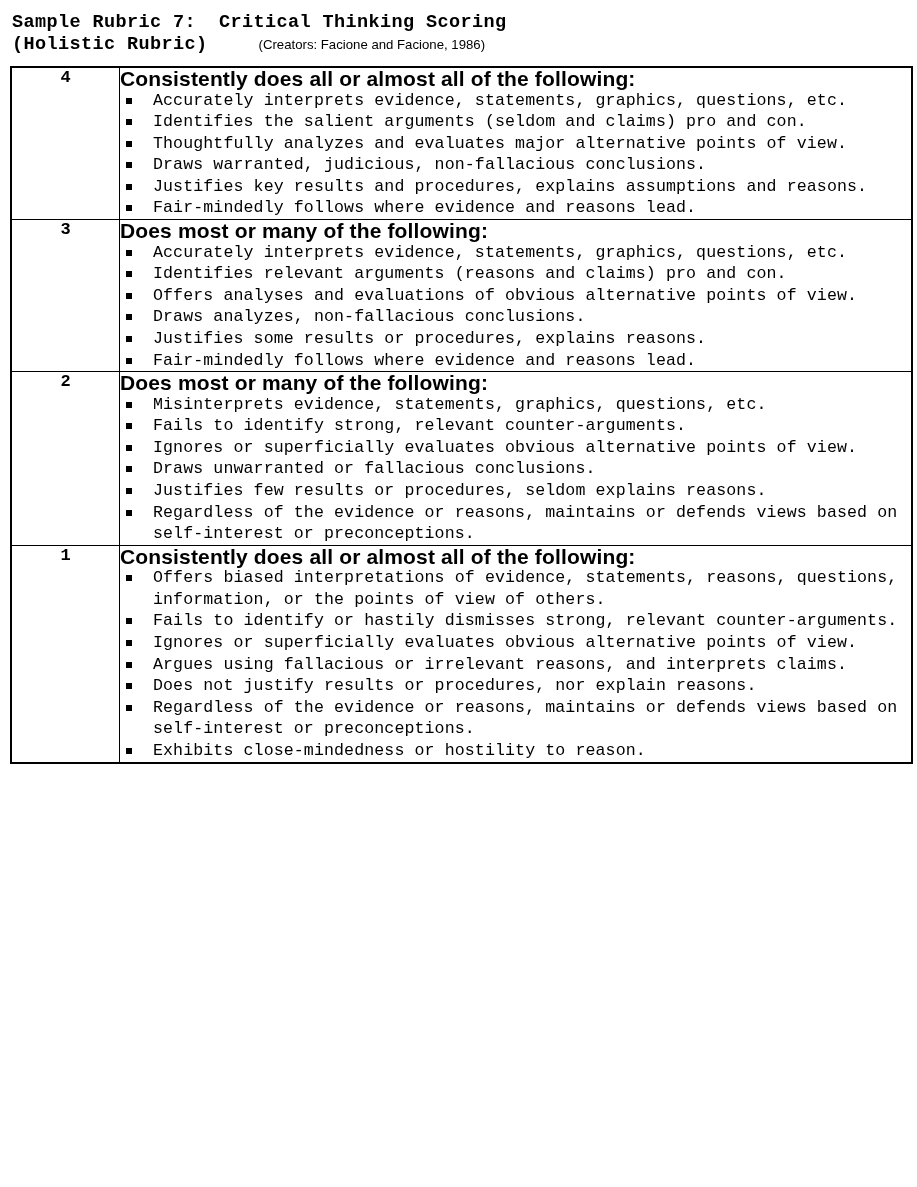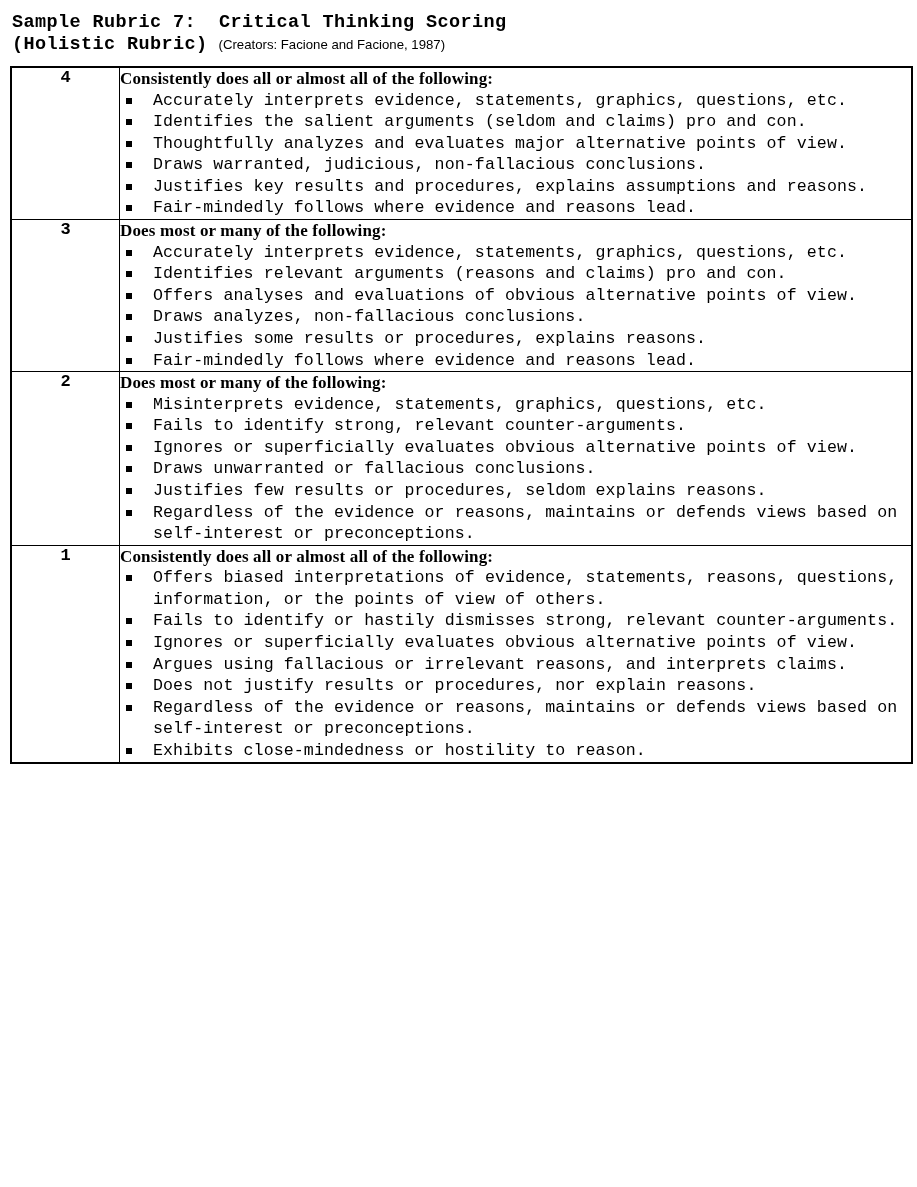--- a/index.html
+++ b/index.html
@@ -28,20 +28,21 @@
     font-family: "Liberation Mono", "DejaVu Sans Mono", monospace;
     font-weight: bold;
     font-size: 18.5px;
     line-height: 22px;
     letter-spacing: 0.4px;
     white-space: pre;
   }
   .title-line-2 {
     display: flex;
     align-items: flex-end;
+    gap: 40px;
   }
   .attribution {
     font-family: "Liberation Sans", "DejaVu Sans", sans-serif;
     font-weight: normal;
     font-size: 13.2px;
     letter-spacing: 0;
     margin-left: 11px;
     white-space: pre;
   }
 
@@ -80,23 +81,23 @@
     font-family: "Liberation Mono", "DejaVu Sans Mono", monospace;
     font-weight: bold;
     font-size: 17px;
     line-height: 20px;
   }
 
   td.desc-cell {
     padding: 2px 4px 3px 6px;
   }
   .criteria-header {
-    font-family: Liberation Serif, serif;
+    font-family: Liberation Sans, sans-serif;
     font-weight: bold;
-    font-size: 17px;
+    font-size: 21px;
     line-height: 21.5px;
     letter-spacing: 0.15px;
     white-space: pre;
     margin: 0 0 0 0;
   }
   ul.criteria-list {
     list-style: none;
     margin: 0;
     padding: 0;
   }
@@ -118,21 +119,21 @@
     background: #000000;
   }
 </style>
 </head>
 <body>
 
 <div class="title-block">
   <div class="title-line">Sample Rubric 7:  Critical Thinking Scoring</div>
   <div class="title-line title-line-2">
     <span>(Holistic Rubric)</span>
-    <span class="attribution">(Creators: Facione and Facione, 1987)</span>
+    <span class="attribution">(Creators: Facione and Facione, 1986)</span>
   </div>
 </div>
 
 <div class="rubric-table">
   <table class="rubric">
     <tbody>
 
       <tr>
         <td class="score-cell">
           <div class="score-value">4</div>

